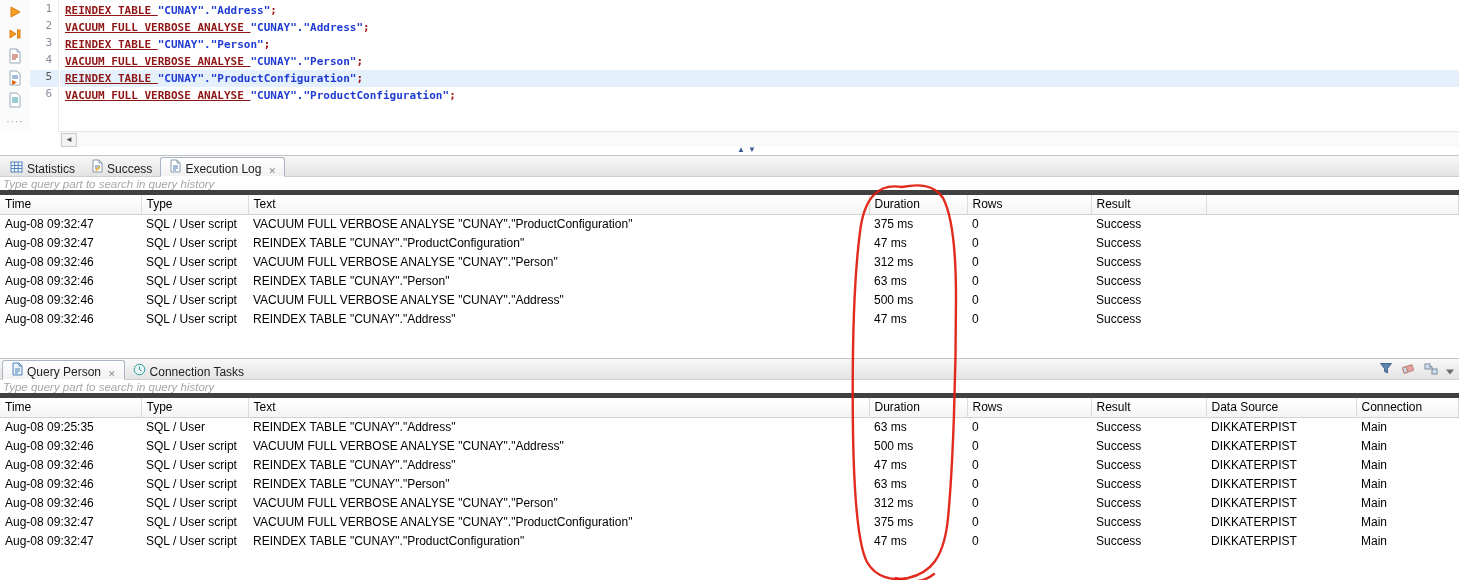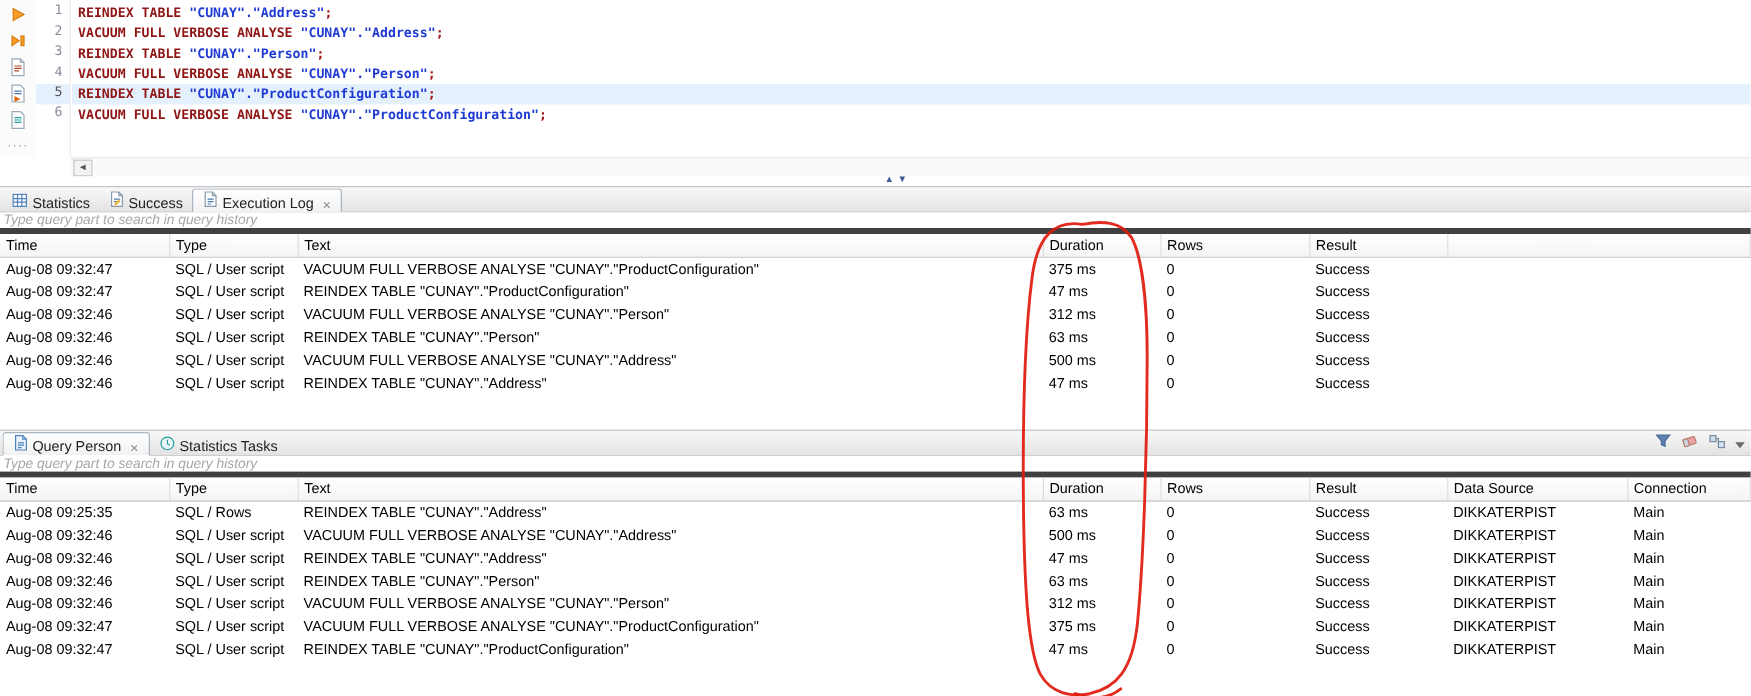--- a/index.html
+++ b/index.html
@@ -15,21 +15,21 @@
   .tdots { color:#9a9a9a; font-size:10px; letter-spacing:1px; line-height:6px; }
   .gutter { position:absolute; left:30px; top:0; width:29px; height:131px; background:#fff;
             border-right:1px solid #eaeaea; padding-top:2px; }
   .gutter .ln { height:17px; line-height:17px; text-align:right; padding-right:6px;
                 font:11px "DejaVu Sans Mono", monospace; color:#8a8a9a; }
   .gutter .ln.cur { background:#e4f1fc; color:#555; }
   .code { position:absolute; left:60px; top:0; right:0; height:131px; padding-top:2px;
           font:bold 11px "DejaVu Sans Mono", monospace; }
   .code .cl { height:17px; line-height:17px; padding-left:5px; white-space:pre; }
   .code .cl.cur { background:#e4f1fc; }
-  .seg-kw { color:#8f1414; font-weight:bold; }
+  .seg-kw { color:#8f1414; font-weight:bold;text-decoration:underline; }
   .seg-id { color:#1f3bd3; font-weight:bold; }
   .seg-pn { color:#a01414; font-weight:bold; }
 
   
   .hscroll { position:absolute; left:59px; top:131px; right:0; height:16px; background:#fafafa;
              border-top:1px solid #e6e6e6; display:flex; align-items:center; }
   .hs-btn { width:16px; height:14px; margin-left:2px; background:#f3f3f3; border:1px solid #c9c9c9;
             color:#555; font-size:8px; display:flex; align-items:center; justify-content:center; }
 
   
@@ -262,21 +262,21 @@
         <span>Query Person</span>
         <span class="close-x">✕</span>
       </div>
       <div class="tab">
         <span>
           <svg width="13" height="13">
               <circle cx="6.5" cy="6.5" r="5.3" fill="#eaf6f6" stroke="#2a9d9d"></circle>
               <path d="M6.5 3.5v3.2l2.2 1.4" stroke="#2a9d9d" fill="none"></path>
             </svg>
         </span>
-        <span>Statistics Tasks</span>
+        <span>Connection Tasks</span>
       </div>
       <div class="tab-icons-right">
         <span>
           <svg width="14" height="13">
               <path d="M1.5 1.5h11L8.5 6.5V11l-3-1.5V6.5z" fill="#5b84b1" stroke="#46688f"></path>
             </svg>
         </span>
         <span>
           <svg width="15" height="13">
               <g transform="rotate(-18 7 7)">
@@ -321,21 +321,21 @@
             <th>Duration</th>
             <th>Rows</th>
             <th>Result</th>
             <th>Data Source</th>
             <th>Connection</th>
           </tr>
         </thead>
         <tbody>
           <tr>
             <td>Aug-08 09:25:35</td>
-            <td>SQL / Rows</td>
+            <td>SQL / User</td>
             <td>REINDEX TABLE "CUNAY"."Address"</td>
             <td>63 ms</td>
             <td>0</td>
             <td>Success</td>
             <td>DIKKATERPIST</td>
             <td>Main</td>
           </tr>
           <tr>
             <td>Aug-08 09:32:46</td>
             <td>SQL / User script</td>

